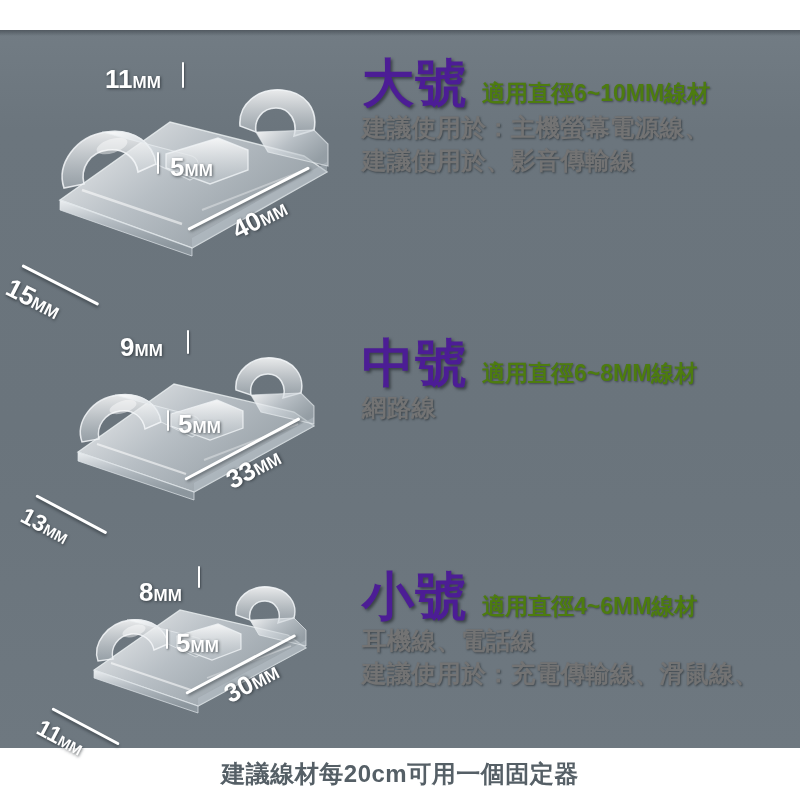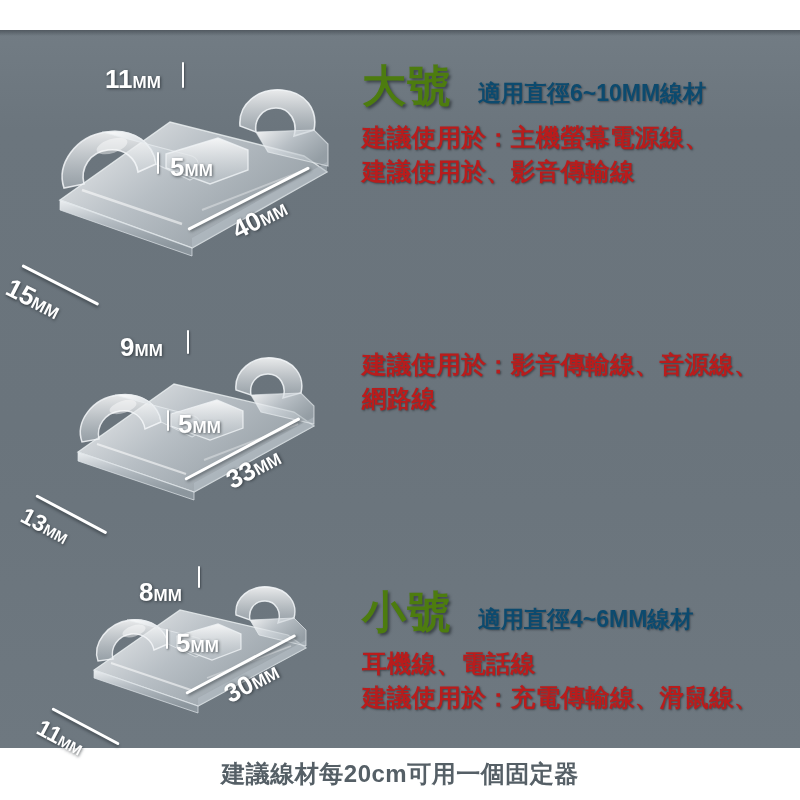--- a/index.html
+++ b/index.html
@@ -33,35 +33,34 @@
   #photo-large  { left:42px;  top:18px;  width:300px; height:215px; }
   #photo-medium { left:62px;  top:16px;  width:268px; height:180px; }
   #photo-small  { left:80px;  top:14px;  width:240px; height:160px; }
 
   .photo svg { width:100%; height:100%; display:block; }
 
   
   .textcol { position:absolute; left:362px; width:430px; }
   #text-large  { top:14px; }
   #text-medium { top:18px; }
-  #text-small  { top:30px; }
+  #text-small  { top:17px; }
 
   .head-row { display:flex; align-items:baseline; white-space:nowrap; }
   .size-title {
-    font-size:44px; font-weight:bold; color:#4d7c0f; letter-spacing:1px;
+    font-size:52px; font-weight:bold; color:#4c1d95; letter-spacing:1px;
     text-shadow:2px 2px 3px rgba(20,25,30,.55);
     line-height:1.05;
-    margin-top:7px;
   }
   .size-sub {
-    font-size:23px; font-weight:bold; color:#0c4a6e; margin-left:26px;
+    font-size:23px; font-weight:bold; color:#4d7c0f; margin-left:14px;
     text-shadow:1px 1px 2px rgba(20,25,30,.45);
   }
   .desc {
-    margin-top:12px; font-size:24.5px; font-weight:bold; color:#b91c1c;
+    font-size:24.5px; font-weight:bold; color:#737373;
     line-height:1.38; letter-spacing:.3px;
     text-shadow:1px 1px 2px rgba(20,25,30,.5);
   }
   .desc div { white-space:nowrap; }
 
   
   .dim {
     position:absolute; color:#ffffff; font-weight:bold;
     text-shadow:1px 1px 3px rgba(25,30,36,.65);
     white-space:nowrap; line-height:1;
@@ -211,22 +210,25 @@
   <div class="dim" style="left:222px; top:152px; transform:rotate(-28deg); transform-origin:left top;">
     <span class="num">33</span><span class="unit">MM</span>
   </div>
 
   <div class="rule" style="left:36px; top:176px; width:80px; transform:rotate(28deg); transform-origin:left center;"></div>
   <div class="dim small-txt" style="left:28px; top:186px; transform:rotate(28deg); transform-origin:left top;">
     <span class="num">13</span><span class="unit">MM</span>
   </div>
 
   <div class="textcol" id="text-medium">
+    <div class="head-row">
+      <span class="size-title">中號</span>
+      <span class="size-sub">適用直徑6~8MM線材</span>
+    </div>
     <div class="desc">
-      <div>建議使用於：影音傳輸線、音源線、</div>
       <div>網路線</div>
     </div>
   </div>
 </div>
 
 <div class="section" id="sec-small">
 
   <div class="photo" id="photo-small">
     <svg viewBox="0 0 240 160" xmlns="http://www.w3.org/2000/svg">
       <defs>

